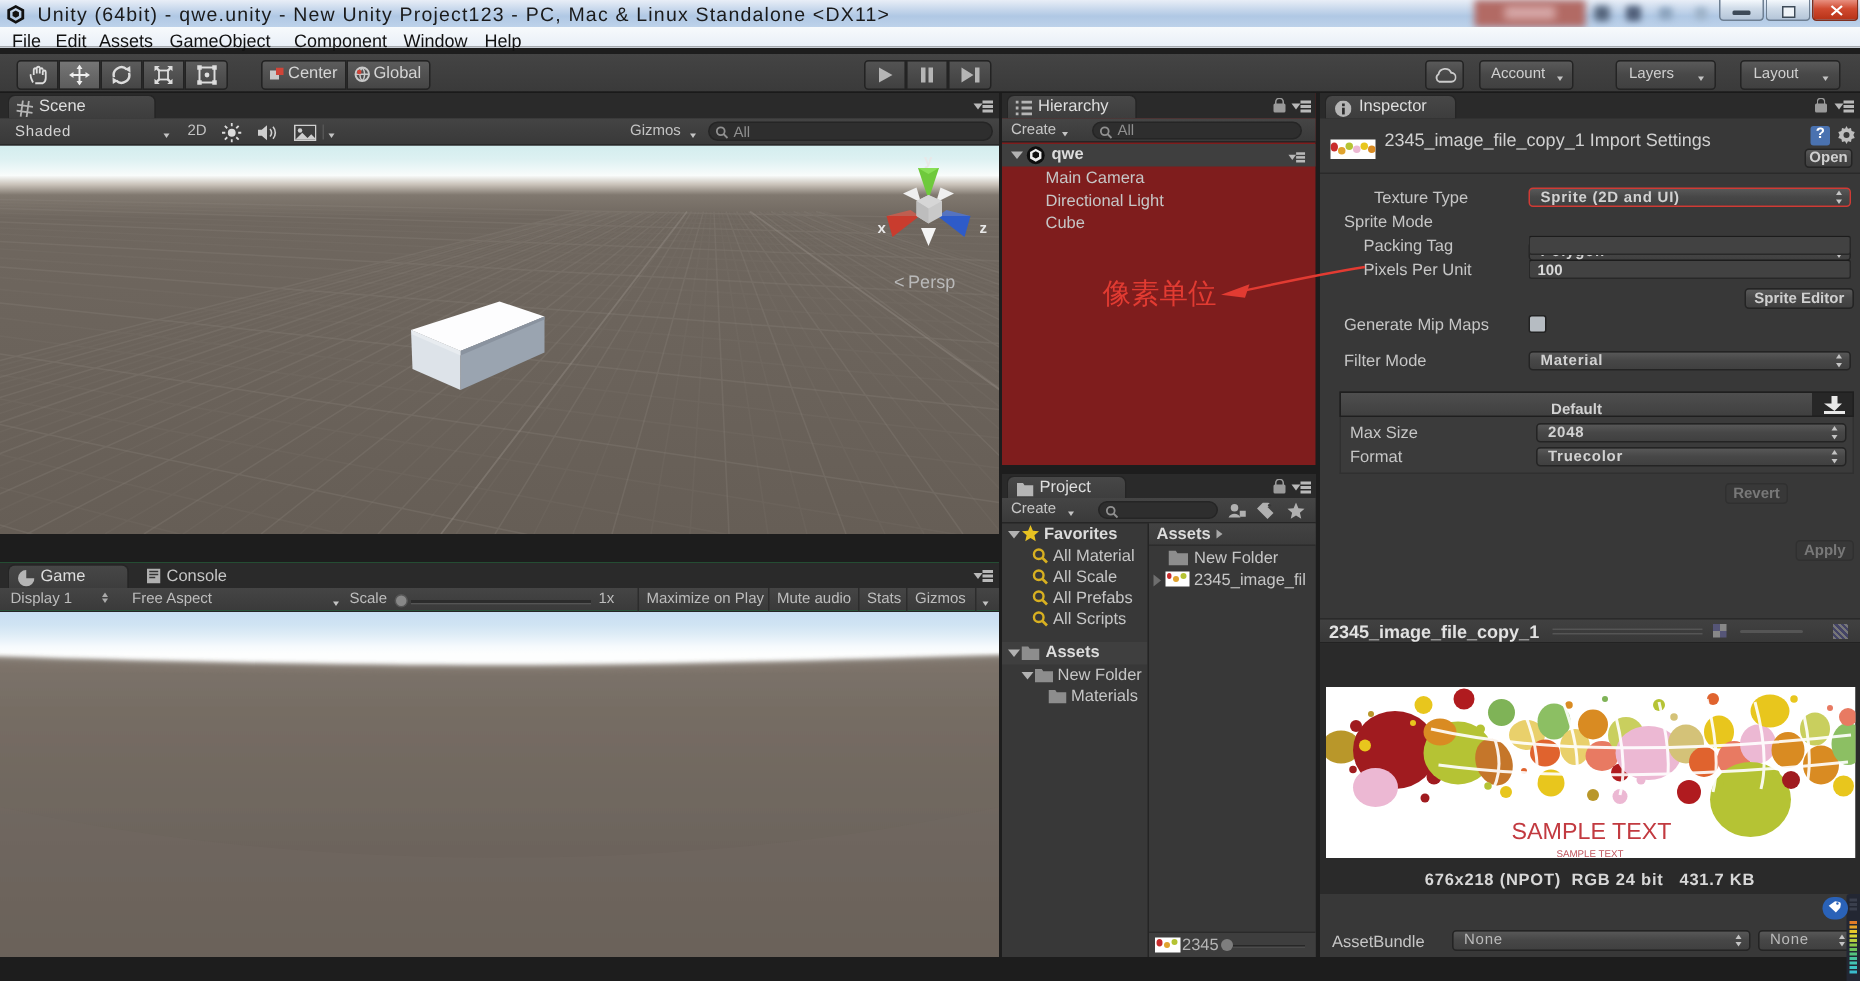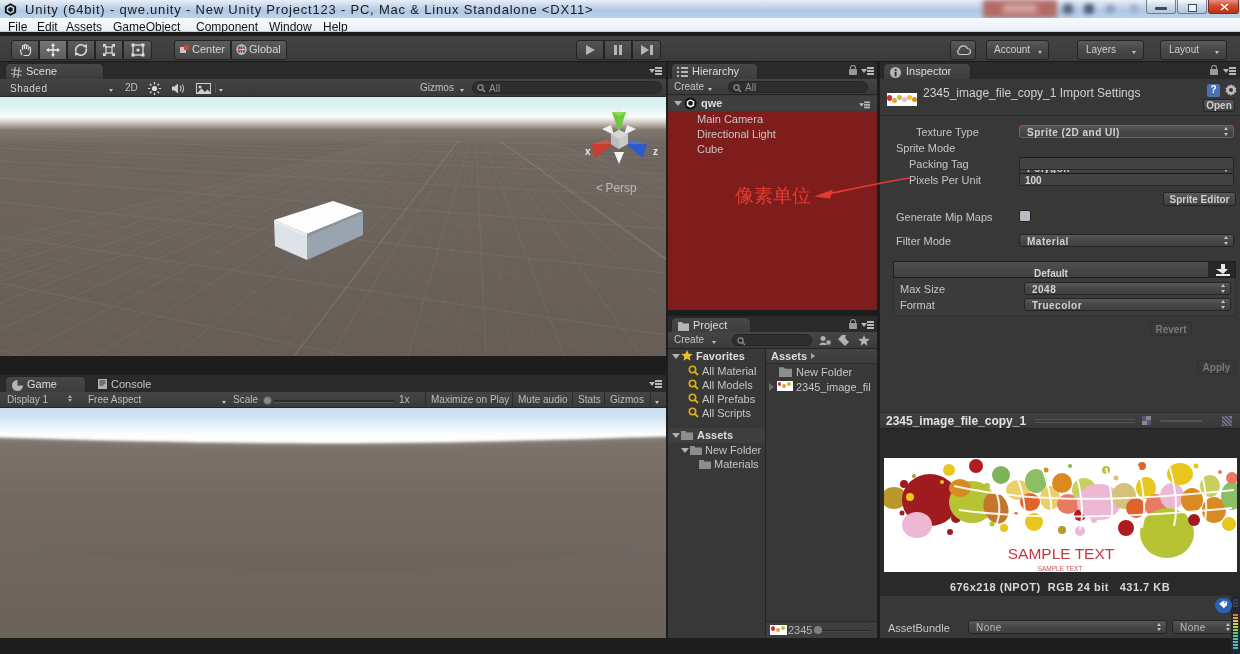--- a/index.html
+++ b/index.html
@@ -428,21 +428,21 @@
     <div class="abs" style="left:28px;top:1px;font-size:11px;font-weight:bold;color:#dcdcdc;">Favorites</div>
     <svg class="abs" style="left:20px;top:16px" width="11" height="11" viewBox="0 0 11 11">
         <circle cx="4.5" cy="4.5" r="3.2" fill="none" stroke="#d8b021" stroke-width="1.6"></circle>
         <path d="M7 7 L10 10" stroke="#d8b021" stroke-width="1.8"></path>
       </svg>
     <div class="abs txt" style="left:34px;top:16px;">All Material</div>
     <svg class="abs" style="left:20px;top:30px" width="11" height="11" viewBox="0 0 11 11">
         <circle cx="4.5" cy="4.5" r="3.2" fill="none" stroke="#d8b021" stroke-width="1.6"></circle>
         <path d="M7 7 L10 10" stroke="#d8b021" stroke-width="1.8"></path>
       </svg>
-    <div class="abs txt" style="left:34px;top:30px;">All Models</div>
+    <div class="abs txt" style="left:34px;top:30px;">All Scale</div>
     <svg class="abs" style="left:20px;top:44px" width="11" height="11" viewBox="0 0 11 11">
         <circle cx="4.5" cy="4.5" r="3.2" fill="none" stroke="#d8b021" stroke-width="1.6"></circle>
         <path d="M7 7 L10 10" stroke="#d8b021" stroke-width="1.8"></path>
       </svg>
     <div class="abs txt" style="left:34px;top:44px;">All Prefabs</div>
     <svg class="abs" style="left:20px;top:58px" width="11" height="11" viewBox="0 0 11 11">
         <circle cx="4.5" cy="4.5" r="3.2" fill="none" stroke="#d8b021" stroke-width="1.6"></circle>
         <path d="M7 7 L10 10" stroke="#d8b021" stroke-width="1.8"></path>
       </svg>
     <div class="abs txt" style="left:34px;top:58px;">All Scripts</div>

